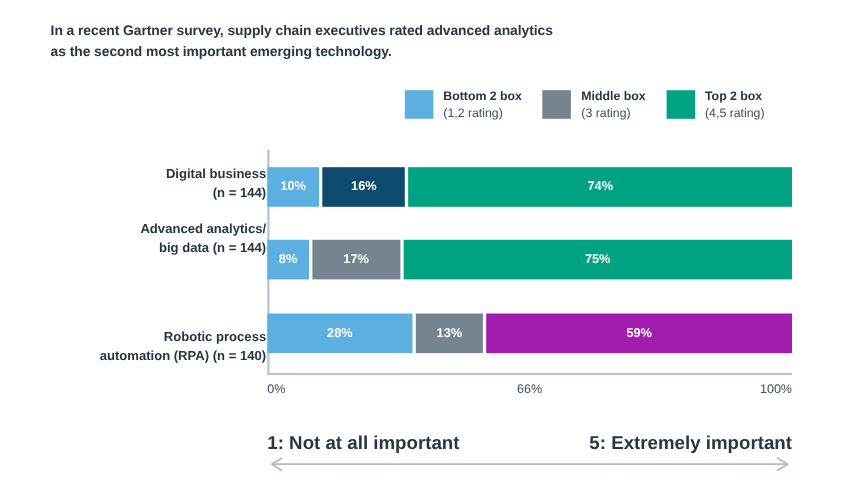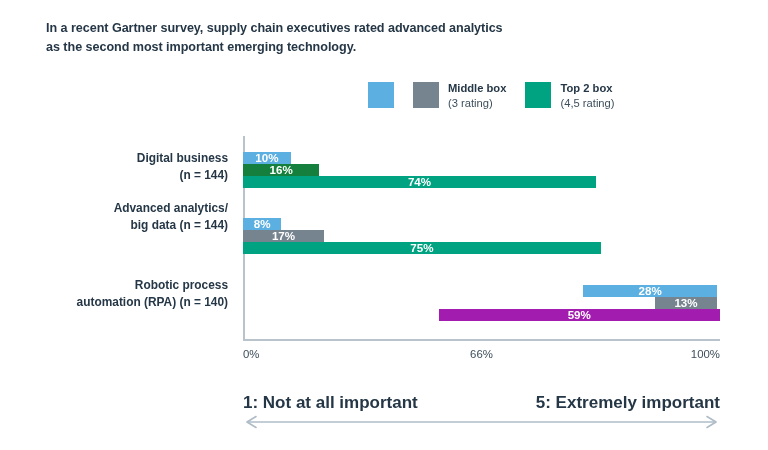--- a/index.html
+++ b/index.html
@@ -101,21 +101,21 @@
     height: 1.5px;
     background: #b9c3cb;
   }
 
   .bar-row {
     position: absolute;
     left: 0;
     height: 36px;
     width: 477px;
     display: flex;
-    flex-direction: column;
+    flex-direction: row;
   }
   .bar-row.r0 { top: 16px; }
   .bar-row.r1 { top: 82px; }
   .bar-row.r2 { top: 149px; align-items: flex-end; }
 
   .seg {
     height: 36px;
     display: flex;
     align-items: center;
     justify-content: center;
@@ -132,34 +132,35 @@
     line-height: 1;
   }
 
   
   .cat-labels {
     position: absolute;
     left: 0;
     top: 136px;
     width: 228px;
     height: 204px;
+    padding-left: 14px;
   }
   .cat-label {
     position: absolute;
     right: 0;
     width: 228px;
     text-align: right;
     font-size: 11.9px;
     font-weight: bold;
     color: #253746;
     line-height: 16.5px;
   }
   .cat-label.c0 { top: 14px; }
   .cat-label.c1 { top: 64px; }
-  .cat-label.c2 { top: 141px; }
+  .cat-label.c2 { top: 162px; }
   .cat-label .cl { display: block; }
 
   
   .xticks {
     position: absolute;
     left: 243px;
     top: 348px;
     width: 477px;
     height: 16px;
   }
@@ -208,20 +209,24 @@
 <div id="chart-root">
 
   <div class="chart-title">
     <span class="title-line">In a recent Gartner survey, supply chain executives rated advanced analytics</span>
     <span class="title-line">as the second most important emerging technology.</span>
   </div>
 
   <div class="legend">
     <div class="legend-item">
       <span class="legend-swatch" style="background:#5BAFE1"></span>
+      <span class="legend-text">
+        <span class="legend-l1">Bottom 2 box</span>
+        <span class="legend-l2">(1,2 rating)</span>
+      </span>
     </div>
     <div class="legend-item">
       <span class="legend-swatch" style="background:#76848F"></span>
       <span class="legend-text">
         <span class="legend-l1">Middle box</span>
         <span class="legend-l2">(3 rating)</span>
       </span>
     </div>
     <div class="legend-item">
       <span class="legend-swatch" style="background:#00A381"></span>
@@ -248,21 +253,21 @@
   </div>
 
   <div class="plot">
     <div class="axis-y-line"></div>
     <div class="axis-x-line"></div>
 
     <div class="bar-row r0">
       <div class="seg" style="background:#5BAFE1; width:10%">
         <span class="seg-label">10%</span>
       </div>
-      <div class="seg" style="background:#15803d; width:16%">
+      <div class="seg" style="background:#0c4a6e; width:16%">
         <span class="seg-label">16%</span>
       </div>
       <div class="seg" style="background:#00A381; width:74%">
         <span class="seg-label">74%</span>
       </div>
     </div>
 
     <div class="bar-row r1">
       <div class="seg" style="background:#5BAFE1; width:8%">
         <span class="seg-label">8%</span>

